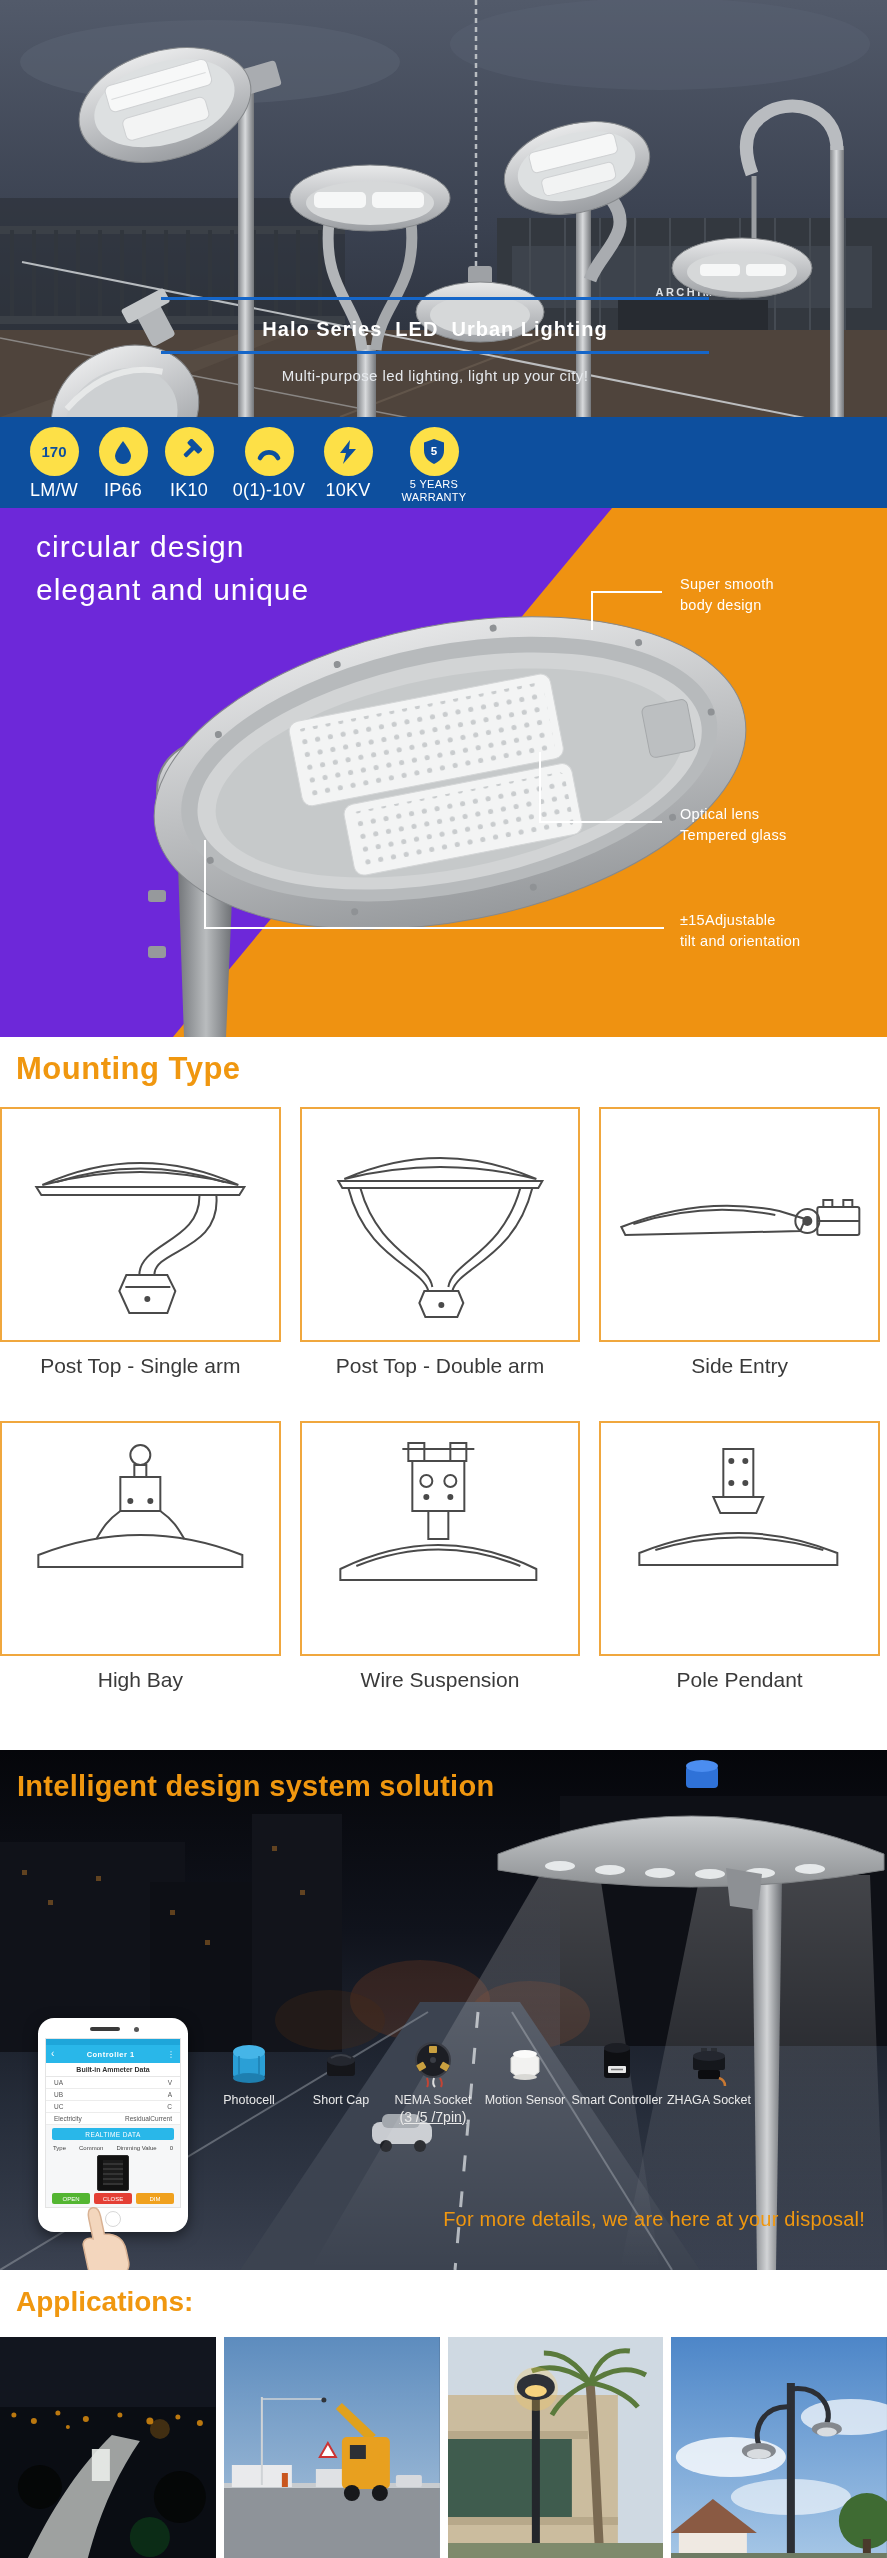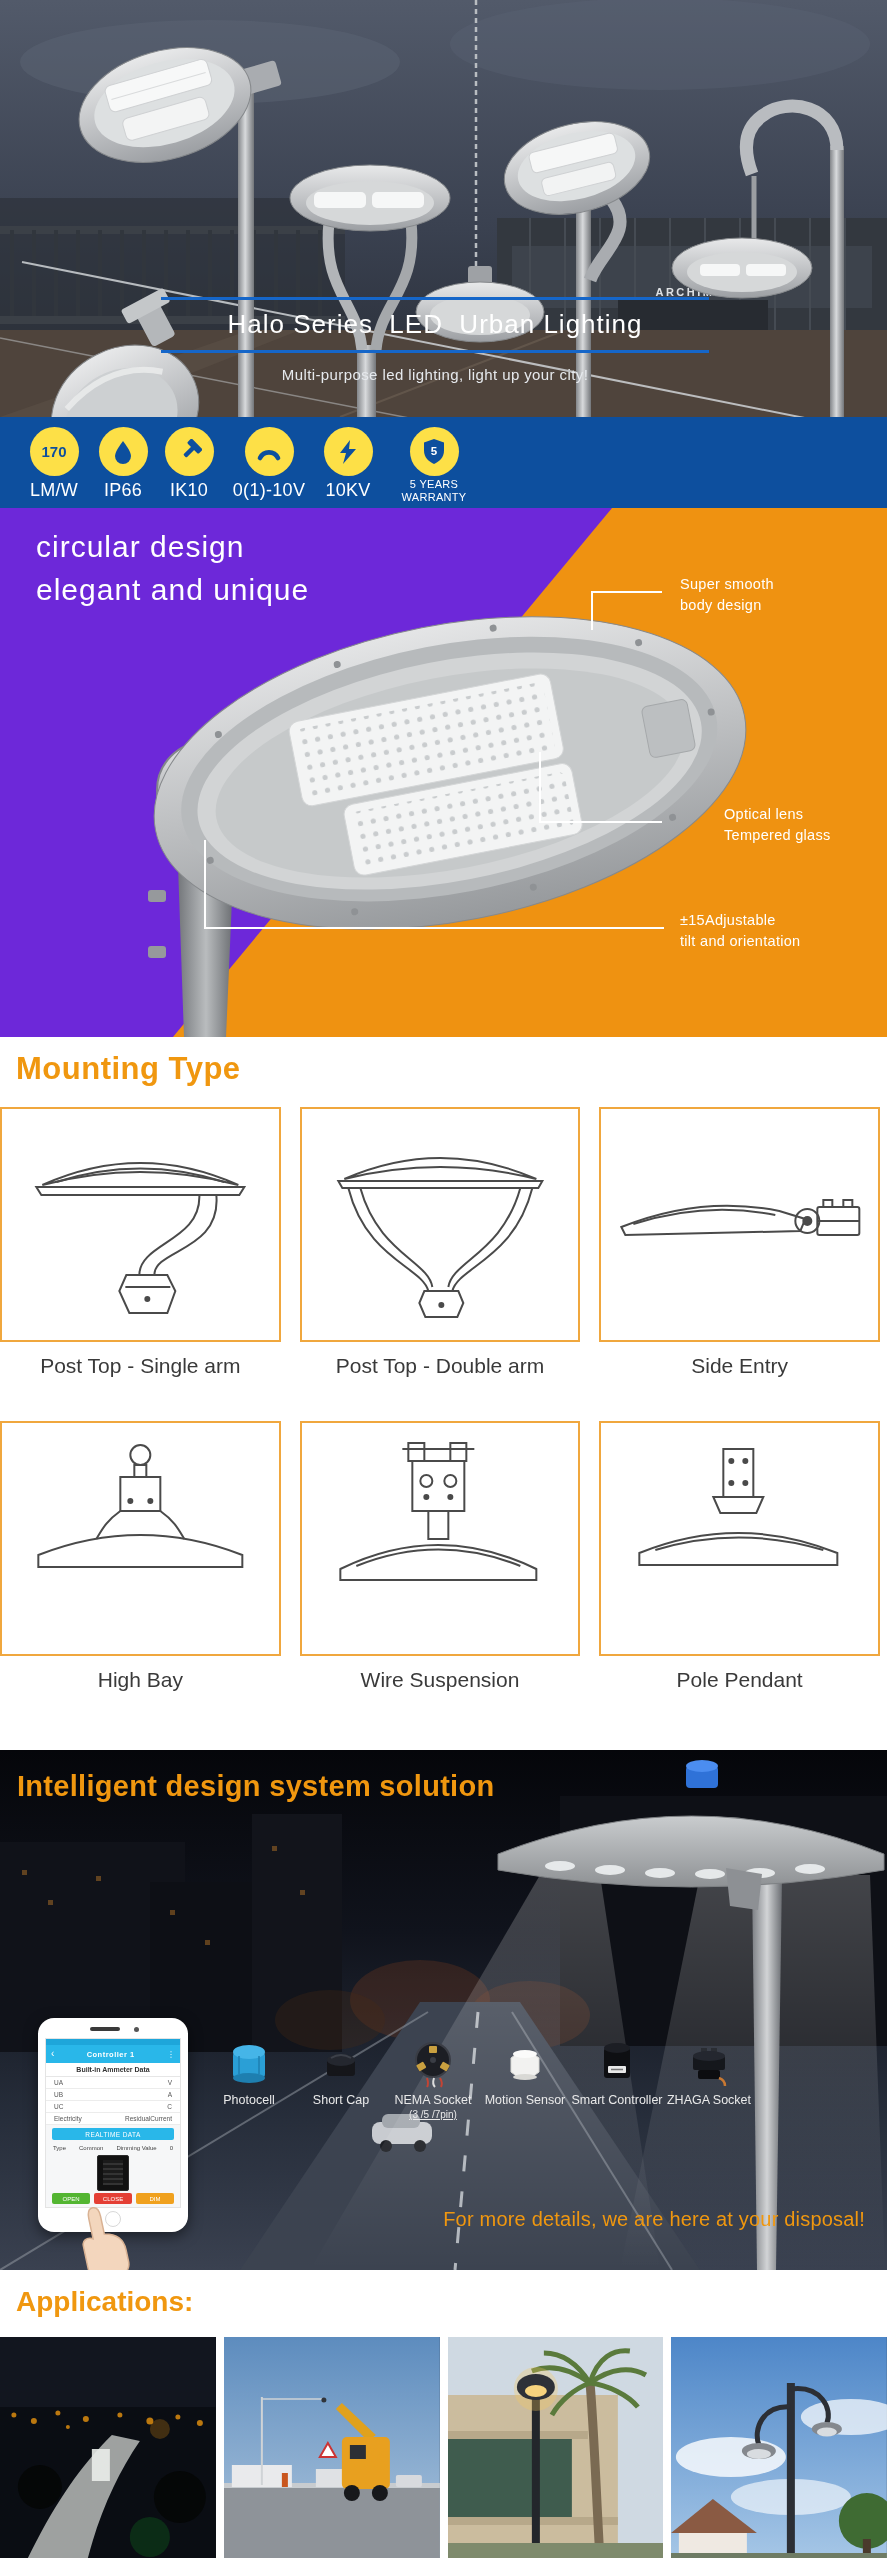--- a/index.html
+++ b/index.html
@@ -5,58 +5,58 @@
   html,body{margin:0;padding:0;background:#ffffff;}
   body{width:887px;font-family:"Liberation Sans", sans-serif;}
   .page{position:relative;width:887px;height:2558px;overflow:hidden;background:#fff;}
   .sec{position:absolute;left:0;width:887px;overflow:hidden;}
   svg{display:block;}
 
   
   .hero{top:0;height:417px;background:#323845;}
   .hero-copy{position:absolute;left:133px;top:297px;width:604px;text-align:center;color:#fff;}
   .hero-rule{height:3px;background:#1566C9;margin:0 28px;}
-  .hero-title{font-size:26px;font-weight:normal;letter-spacing:1px;margin:9px 0 10px 0;white-space:pre;}
+  .hero-title{font-size:20px;font-weight:bold;letter-spacing:1px;margin:18px 0 10px 0;white-space:pre;}
   .hero-sub{font-size:15px;color:#E6E9ED;margin-top:13px;letter-spacing:.4px;}
 
   
   .specbar{top:417px;height:91px;background:#0D4F9E;display:flex;align-items:flex-start;padding-left:16px;box-sizing:border-box;}
   .spec{display:flex;flex-direction:column;align-items:center;margin-top:10px;}
   .spec-circle{width:49px;height:49px;border-radius:50%;background:#fde047;display:flex;align-items:center;justify-content:center;}
   .spec-badge{color:#0D4F9E;font-weight:bold;font-size:15px;}
   .spec-label{color:#fff;font-size:18px;margin-top:4px;letter-spacing:.3px;white-space:nowrap;}
   .spec-label-sm{color:#fff;font-size:11px;margin-top:2px;line-height:1.2;text-align:center;letter-spacing:.3px;}
   .w70{width:76px}.w60{width:62px}.w66{width:70px}.w84{width:90px}.w64{width:68px}.w100{width:104px}
 
   
   .design{top:508px;height:529px;background:#6d28d9;}
   .design-orange{position:absolute;inset:0;background:#EF9211;clip-path:polygon(69% 0,100% 0,100% 100%,19.5% 100%);}
   .design-heading{position:absolute;left:36px;top:18px;color:#fff;font-size:30px;font-weight:300;line-height:1.42;letter-spacing:1px;}
   .callout{position:absolute;color:#fff;font-size:14.5px;line-height:1.45;letter-spacing:.3px;}
   .co-a{left:680px;top:66px;}
-  .co-b{left:680px;top:296px;margin-left:44px;}
+  .co-b{left:680px;top:296px;}
   .co-c{left:680px;top:402px;}
   .design-svg{position:absolute;inset:0;}
 
   
   .mounting{top:1037px;height:713px;background:#fff;}
   .mt-title{position:absolute;left:16px;top:14px;color:#F0970F;font-size:31px;font-weight:bold;letter-spacing:.5px;}
   .mt-grid{position:absolute;left:0;right:7px;top:70px;display:grid;grid-template-columns:repeat(3,1fr);column-gap:19px;row-gap:43px;}
   .mcell{display:flex;flex-direction:column;align-items:center;}
   .mcard{width:100%;height:235px;border:2px solid #F0A73E;background:#fff;box-sizing:border-box;}
   .mlabel{margin-top:12px;font-size:21px;color:#3A3A3A;text-align:center;}
 
   
   .control{top:1750px;height:520px;background:linear-gradient(#05060a,#10131c 35%,#262d3a 70%,#3a4150);}
   .ctrl-title{position:absolute;left:17px;top:20px;color:#F0970F;font-size:29px;font-weight:bold;letter-spacing:.3px;}
   .ctrl-cta{position:absolute;right:22px;top:458px;color:#F0970F;font-size:20px;letter-spacing:.2px;}
   .acc-row{position:absolute;left:203px;top:286px;width:552px;display:flex;justify-content:space-between;align-items:flex-start;}
   .acc{display:flex;flex-direction:column;align-items:center;width:92px;}
   .acc-label{margin-top:5px;color:#E9E9E9;font-size:12.5px;line-height:1.25;text-align:center;white-space:nowrap;}
-  .acc-label2{color:#E9E9E9;font-size:10px;line-height:1.2;text-align:right;text-decoration:underline;}
+  .acc-label2{color:#E9E9E9;font-size:14px;line-height:1.2;text-align:right;text-decoration:underline;}
 
   
   .phone{position:absolute;left:38px;top:268px;width:150px;height:214px;background:#fff;border-radius:16px;box-shadow:0 4px 14px rgba(0,0,0,.5);}
   .ph-speaker{position:absolute;left:52px;top:9px;width:30px;height:4px;border-radius:2px;background:#3a3a3a;}
   .ph-cam{position:absolute;left:96px;top:9px;width:5px;height:5px;border-radius:50%;background:#555;}
   .ph-home{position:absolute;left:67px;bottom:5px;width:14px;height:14px;border:1.5px solid #d8d8d8;border-radius:50%;}
   .ph-screen{position:absolute;left:7px;right:7px;top:20px;bottom:24px;background:#f6f7f8;border:1px solid #e4e4e4;overflow:hidden;font-family:"Liberation Sans",sans-serif;}
   .ph-status{height:6px;background:#1EA6DA;}
   .ph-head{height:18px;background:#29B7E9;color:#fff;display:flex;align-items:center;padding:0 5px;gap:5px;}
   .ph-back{font-size:10px;line-height:1;}

